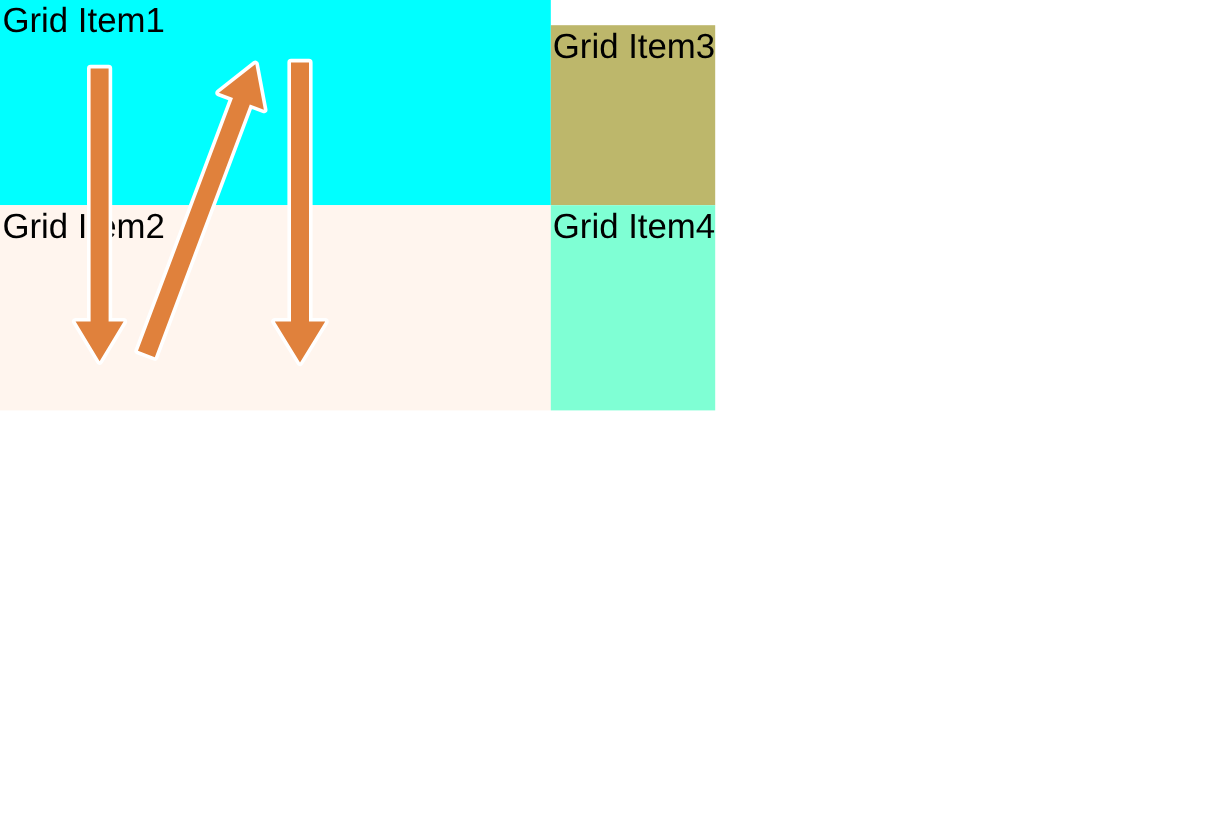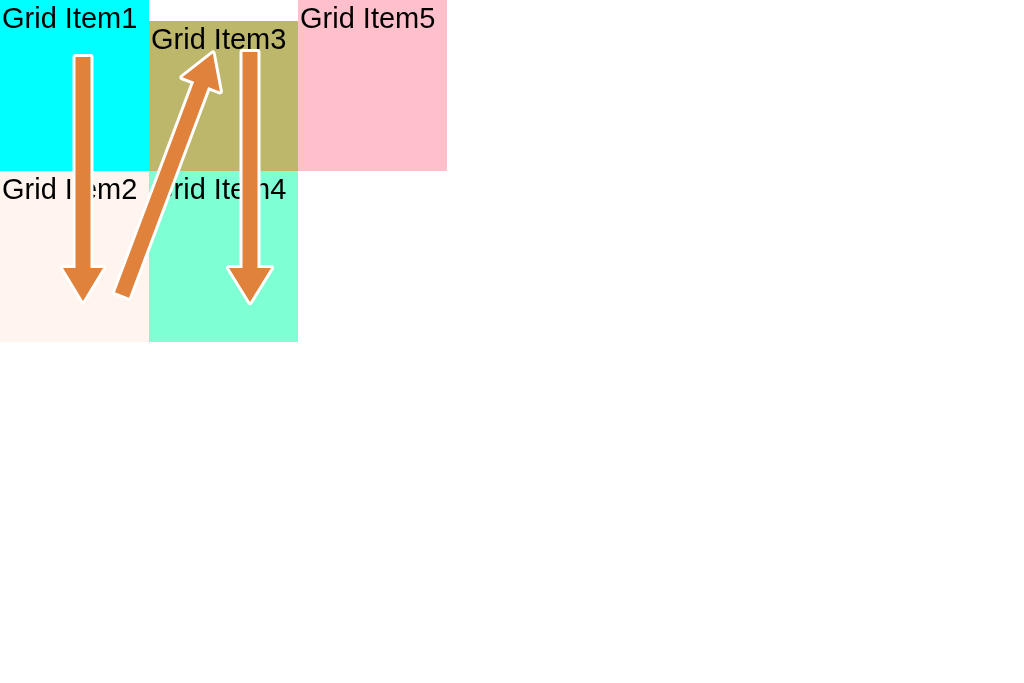--- a/index.html
+++ b/index.html
@@ -19,21 +19,21 @@
     height: 683px;
     background: #ffffff;
   }
   .grid {
     position: absolute;
     top: 0;
     left: 0;
     width: 596px;
     height: 342px;
     display: grid;
-    grid-template-columns: repeat(4, 1fr);
+    grid-template-columns: repeat(1, 1fr);
     grid-template-rows: repeat(2, 1fr);
     grid-auto-flow: column; 
   }
   .cell {
     position: relative;
     overflow: visible;
   }
   .cell-label {
     display: block;
     padding: 3px 0 0 2px;
@@ -68,23 +68,20 @@
     </div>
     <div class="cell" style="background-color: rgb(255, 245, 238);">
       <span class="cell-label">Grid Item2</span>
     </div>
     <div class="cell" style="background-color: rgb(189, 183, 107); margin-top: 21px;">
       <span class="cell-label">Grid Item3</span>
     </div>
     <div class="cell" style="background-color: rgb(127, 255, 212);">
       <span class="cell-label">Grid Item4</span>
     </div>
-    <div class="cell" style="background-color: rgb(255, 192, 203);">
-      <span class="cell-label">Grid Item5</span>
-    </div>
   </div>
 
   <svg class="arrows" viewBox="0 0 512 342" width="512" height="342" xmlns="http://www.w3.org/2000/svg">
 
     <polygon points="75.5,57 90.5,57 90.5,268 103,268 83,301 63,268 75.5,268" style="fill: rgb(224, 129, 60); stroke: rgb(255, 255, 255);"></polygon>
 
     <polygon transform="translate(122,295) rotate(20.6)" points="-7.5,0 -7.5,-225 -20,-225 0,-258 20,-225 7.5,-225 7.5,0" style="fill: rgb(224, 129, 60); stroke: rgb(255, 255, 255);"></polygon>
 
     <polygon points="242.5,52 257.5,52 257.5,268 271,268 250,302 229,268 242.5,268" style="fill: rgb(224, 129, 60); stroke: rgb(255, 255, 255);"></polygon>
   </svg>

